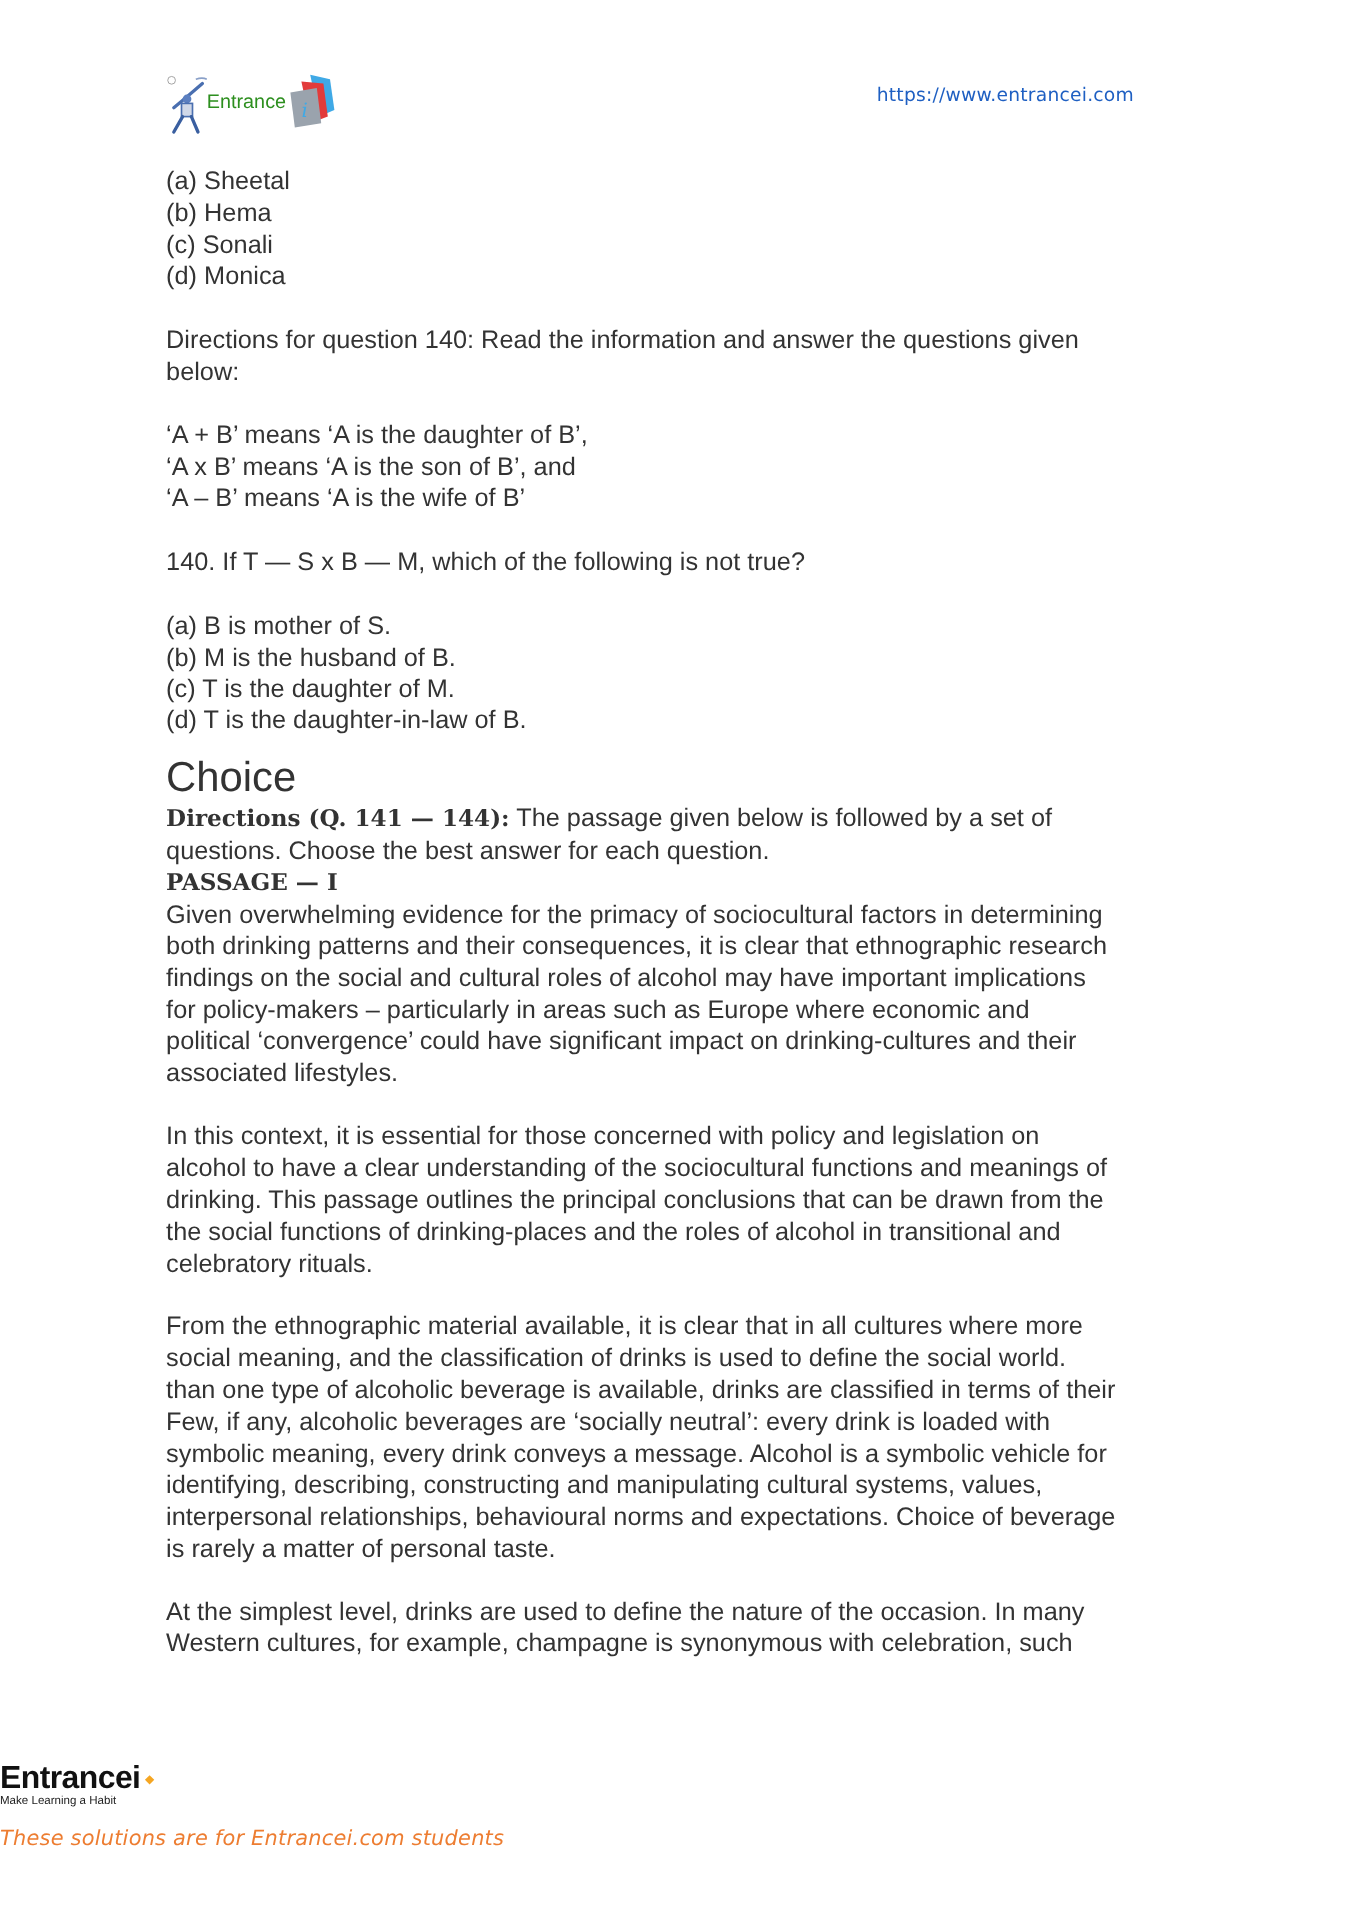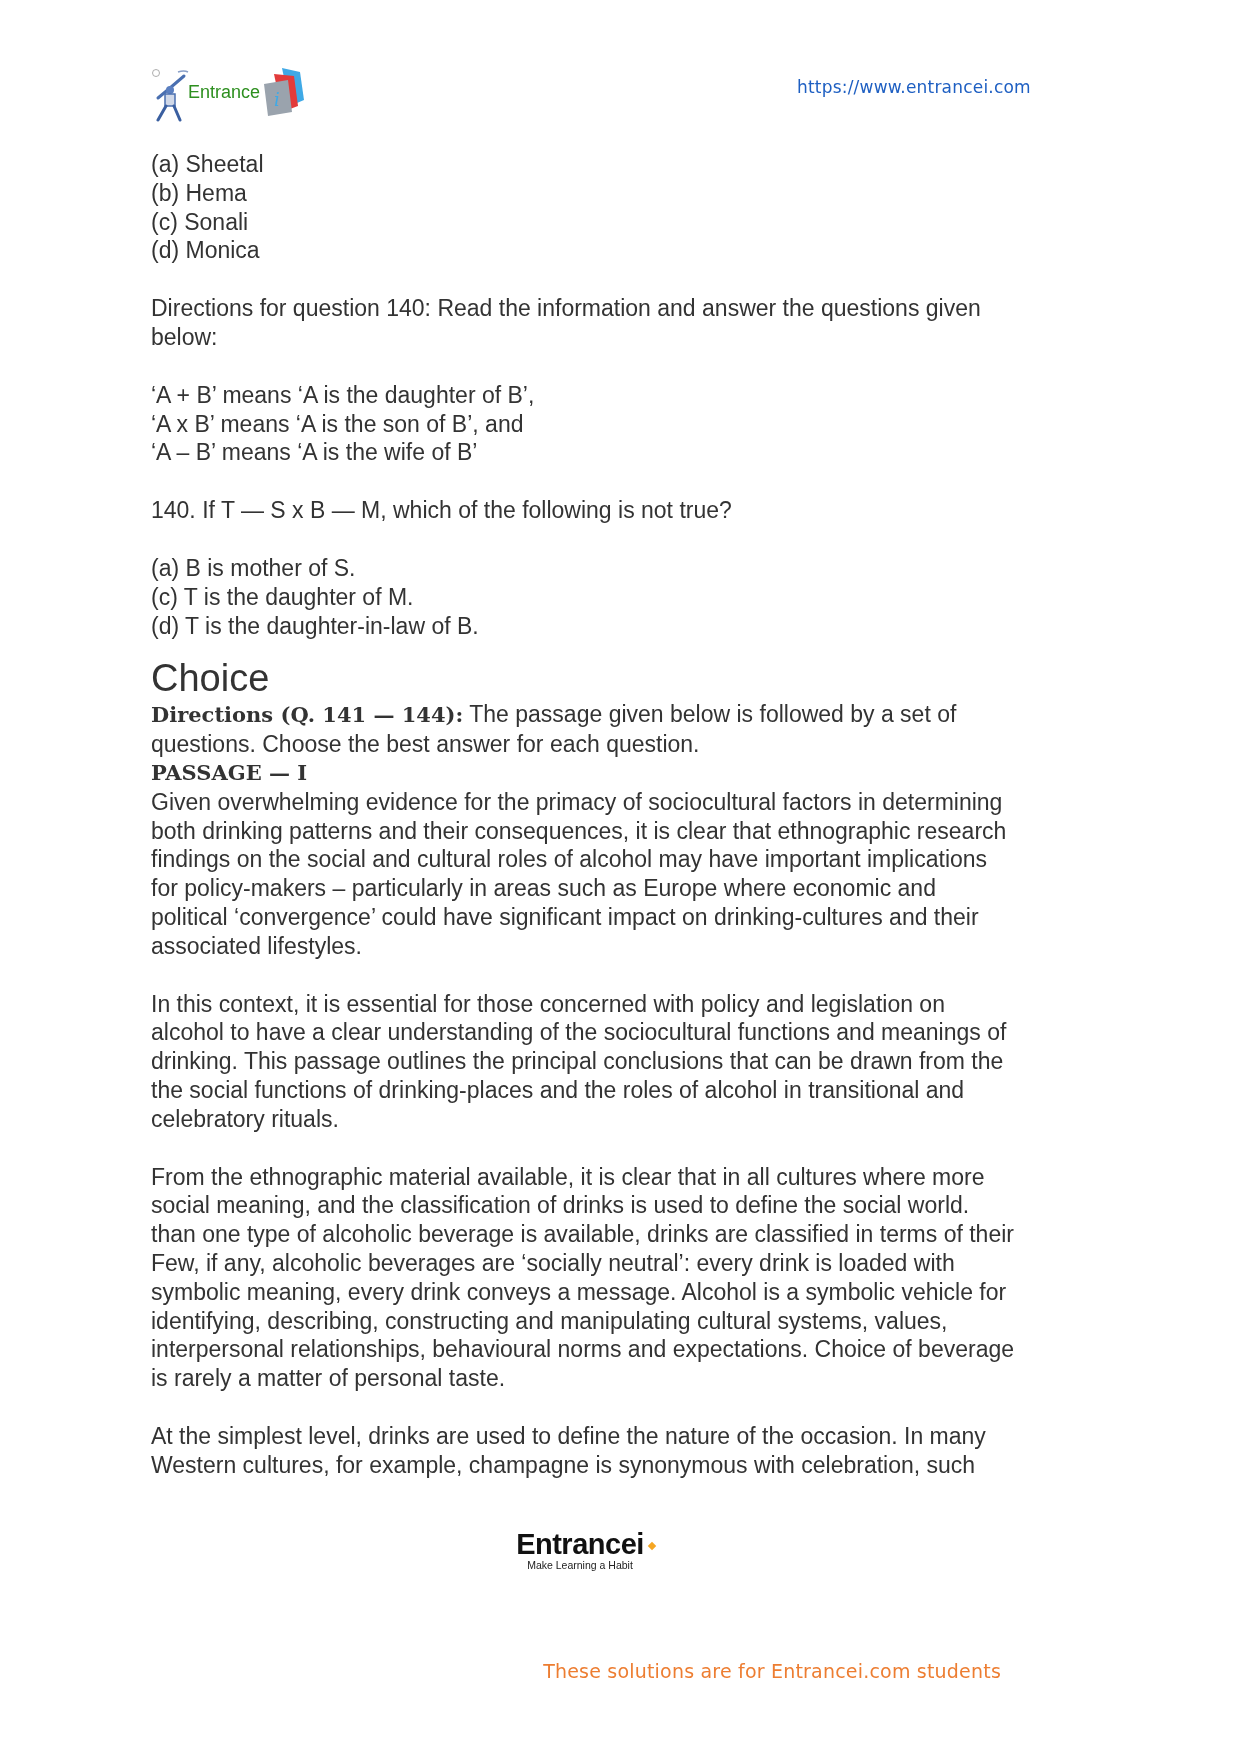--- a/index.html
+++ b/index.html
@@ -13,25 +13,25 @@
 
     .site-link { position: absolute; left: 797px; top: 77px; font-family: "DejaVu Sans", sans-serif; font-size: 17px; color: #1e5fc2; letter-spacing: 0.2px; }
 
     .content { position: absolute; left: 151px; top: 150px; width: 940px; font-family: "Liberation Sans", sans-serif; font-size: 23px; color: #333333; line-height: 28.8px; }
     .content p { margin: 0; }
     .gap { height: 29px; }
 
     .heading { font-family: "Liberation Sans", sans-serif; font-size: 38px; color: #333333; line-height: 44px; margin-top: 16px; }
     .bold-serif { font-family: "DejaVu Serif", serif; font-weight: bold; font-size: 21px; }
 
-    .footer-brand { position: absolute; left: 0; width: 1160px; top: 1528px; text-align: center; }
+    .footer-brand { position: absolute; left: 0; width: 1160px; top: 1600px; }
     .brand-name { font-family: "Liberation Sans", sans-serif; font-weight: bold; font-size: 29px; color: #111111; letter-spacing: -0.5px; position: relative; display: inline-block; }
     .brand-dot { display: inline-block; width: 6px; height: 6px; background: #f5a623; transform: rotate(45deg); position: absolute; right: -11px; top: 15px; }
     .brand-tag { font-family: "Liberation Sans", sans-serif; font-weight: normal; font-size: 10.5px; color: #222222; margin-top: -2px; }
-    .footer-note { position: absolute; left: 0; width: 1001px; top: 1660px; text-align: right; font-family: "DejaVu Sans", sans-serif; font-size: 19px; color: #ed7d31; letter-spacing: 0.2px; }
+    .footer-note { position: absolute; left: 0; width: 1001px; top: 1660px; text-align: left; font-family: "DejaVu Sans", sans-serif; font-size: 19px; color: #ed7d31; letter-spacing: 0.2px; font-style: italic; }
   </style>
 </head>
 <body>
 
 <div class="page">
 
   <div class="logo">
     <svg class="figure" viewBox="0 0 40 54">
       <circle cx="6" cy="5" r="3.5" fill="none" stroke="#999" stroke-width="0.8"></circle>
       <path d="M8 30 L20 20 L34 8" stroke="#4a6fb0" stroke-width="3" fill="none" stroke-linecap="round"></path>
@@ -70,20 +70,21 @@
     <p>‘A x B’ means ‘A is the son of B’, and</p>
     <p>‘A – B’ means ‘A is the wife of B’</p>
 
     <div class="gap"></div>
 
     <p>140. If T — S x B — M, which of the following is not true?</p>
 
     <div class="gap"></div>
 
     <p>(a) B is mother of S.</p>
+    <p>(b) M is the husband of B.</p>
     <p>(c) T is the daughter of M.</p>
     <p>(d) T is the daughter-in-law of B.</p>
 
     <div class="heading">Choice</div>
 
     <p><span class="bold-serif">Directions (Q. 141 — 144):</span><span> The passage given below is followed by a set of</span></p>
     <p>questions. Choose the best answer for each question.</p>
     <p class="bold-serif">PASSAGE — I</p>
 
     <div>

